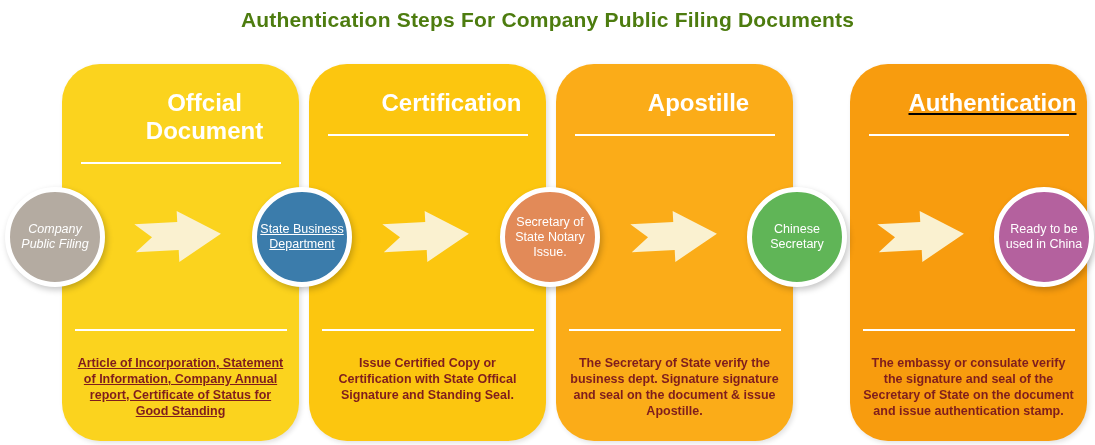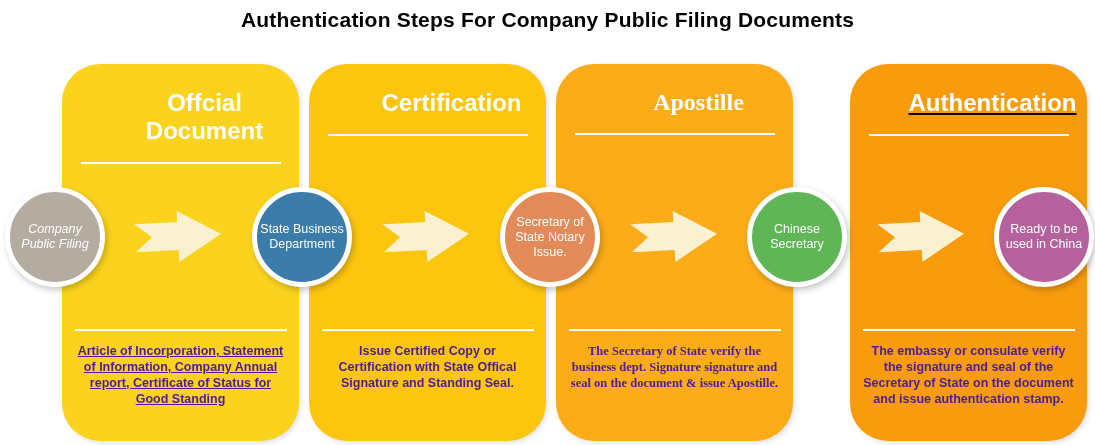--- a/index.html
+++ b/index.html
@@ -34,76 +34,76 @@
   .card-rule{
     width:200px;height:2px;background:#ffffff;
     margin:17px auto 0;
   }
   .card-bottom{position:absolute;top:265px;left:0;right:0;}
   .card-rule2{
     width:212px;height:2px;background:#ffffff;
     margin:0 auto;
   }
   .card-desc{
-    margin-top:13px;
+    margin-top:25px;
     padding:0 13px;
-    font-size:12.5px;font-weight:bold;color:#4c1d95;
+    font-size:12.5px;font-weight:bold;color:#7f1d1d;
     text-align:center;line-height:1.27;
   }
   .underlined{text-decoration:underline;}
   .node{
     position:absolute;top:187px;
     width:90px;height:90px;border-radius:50%;
     border:5px solid #ffffff;
     display:flex;align-items:center;justify-content:center;
     color:#ffffff;font-size:12.5px;line-height:1.2;text-align:center;
     box-shadow:2px 3px 6px rgba(0,0,0,0.22);
   }
   .node.n0{left:5px;}
-  .node.n1{left:252px;}
+  .node.n1{left:252px;text-decoration:underline;}
   .node.n2{left:500px;}
   .node.n3{left:747px;}
   .node.n4{left:994px;text-align:center;}
   .node-label{padding:0 3px;}
   .arrow{
     position:absolute;top:210px;
     width:88px;height:53px;
     transform:rotate(-3deg);
   }
   .arrow.a0{left:134px;}
   .arrow.a1{left:382px;}
   .arrow.a2{left:630px;}
   .arrow.a3{left:877px;}
 </style>
 </head>
 <body>
 
 <div class="stage">
 
-  <div class="diagram-title" style="color: #000000;">Authentication Steps For Company Public Filing Documents</div>
+  <div class="diagram-title" style="color: #4d7c0f;">Authentication Steps For Company Public Filing Documents</div>
 
   <div class="card c0" style="background-color: rgb(251, 211, 30);">
     <div class="card-title">Offcial Document</div>
     <div class="card-rule"></div>
     <div class="card-bottom">
       <div class="card-rule2"></div>
       <div class="card-desc underlined">Article of Incorporation, Statement of Information, Company Annual report, Certificate of Status for Good Standing</div>
     </div>
   </div>
 
   <div class="card c1" style="background-color: rgb(252, 198, 15);">
     <div class="card-title">Certification</div>
     <div class="card-rule"></div>
     <div class="card-bottom">
       <div class="card-rule2"></div>
       <div class="card-desc">Issue Certified Copy or Certification with State Offical Signature and Standing Seal.</div>
     </div>
   </div>
 
-  <div class="card c2" style="background-color: rgb(251, 172, 24); font-family: Liberation Serif, serif;">
+  <div class="card c2" style="background-color: rgb(251, 172, 24);">
     <div class="card-title">Apostille</div>
     <div class="card-rule"></div>
     <div class="card-bottom">
       <div class="card-rule2"></div>
       <div class="card-desc">The Secretary of State verify the business dept. Signature signature and seal on the document &amp; issue Apostille.</div>
     </div>
   </div>
 
   <div class="card c3" style="background-color: rgb(248, 156, 14);">
     <div class="card-title">Authentication</div>

